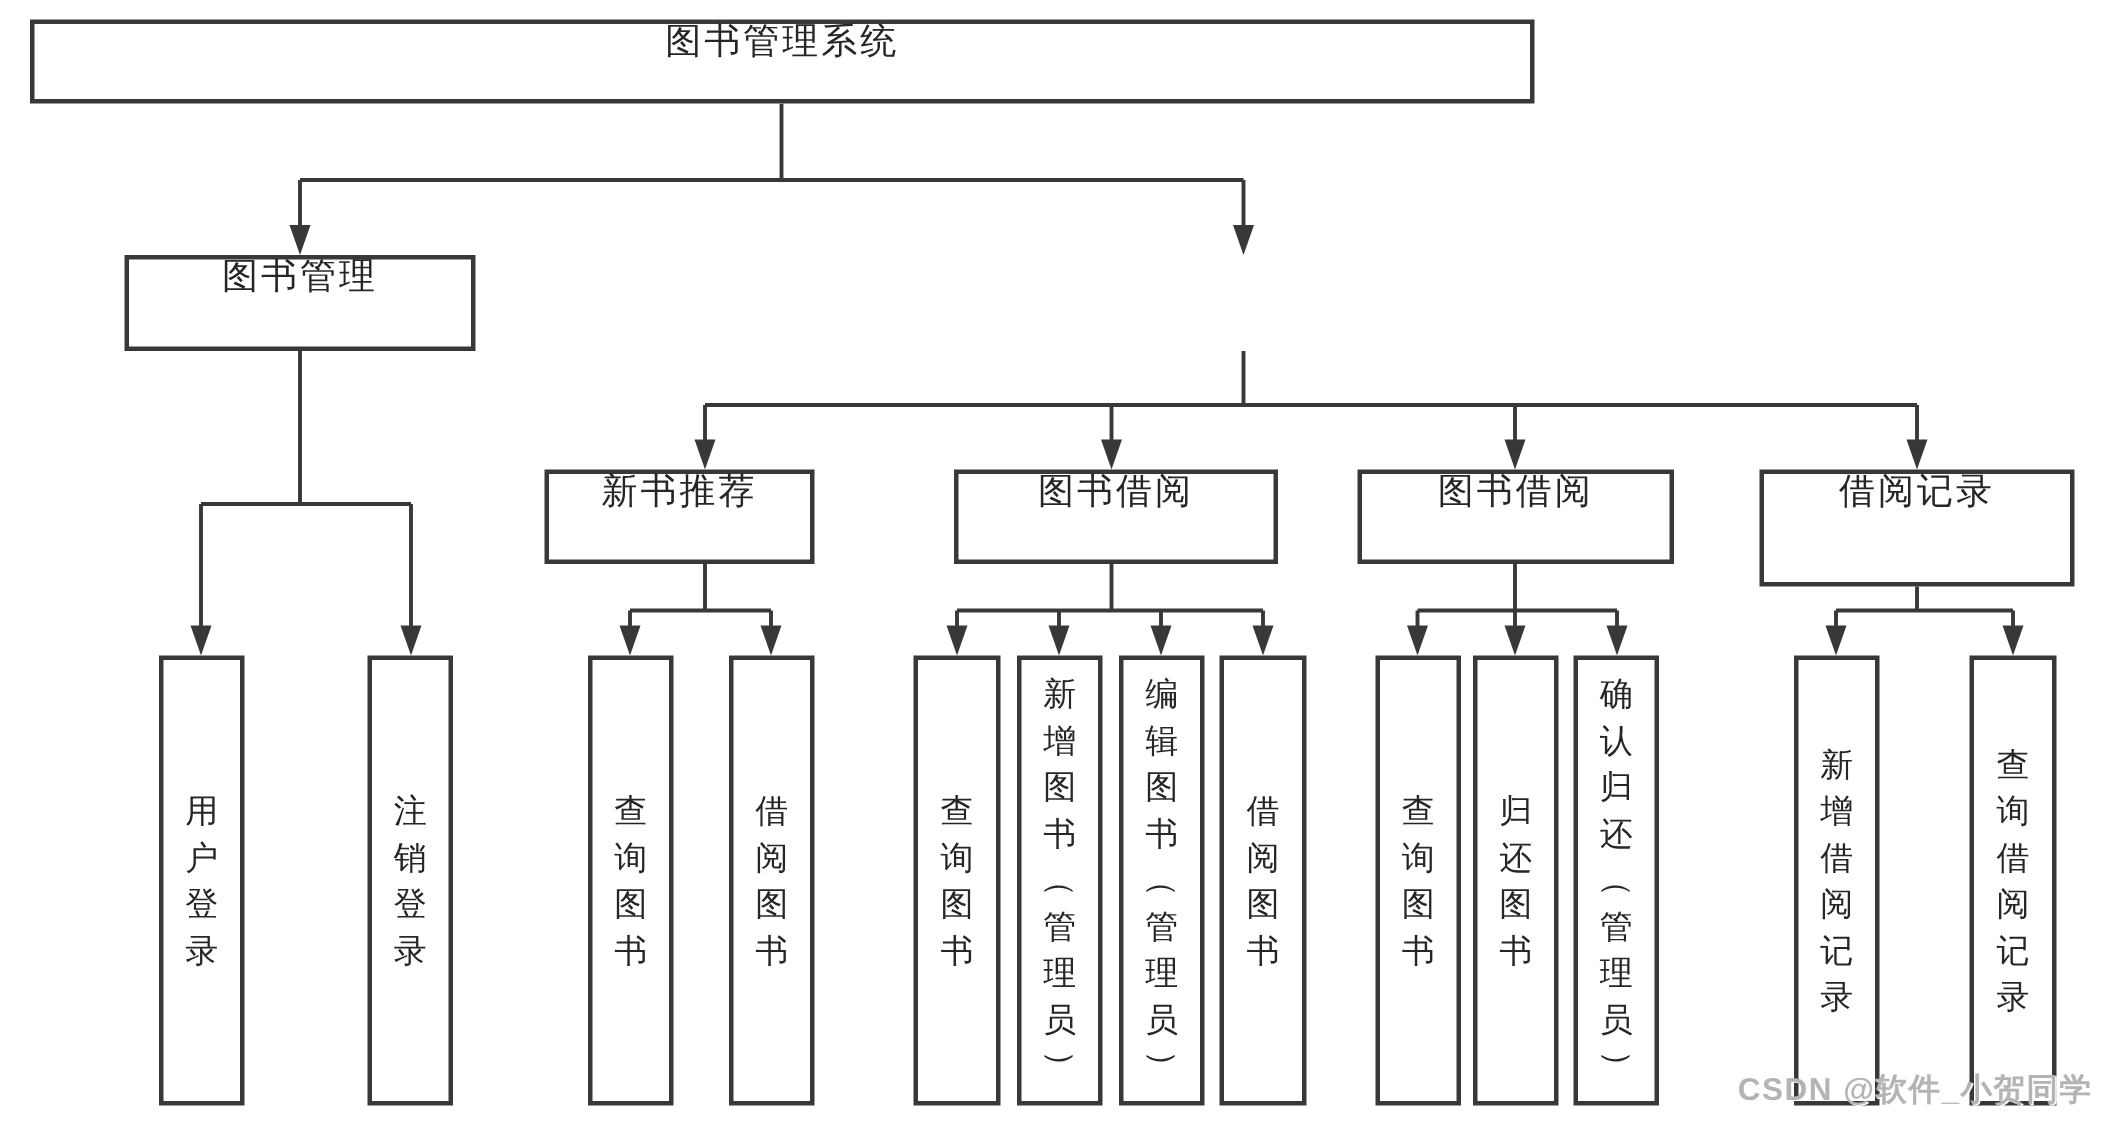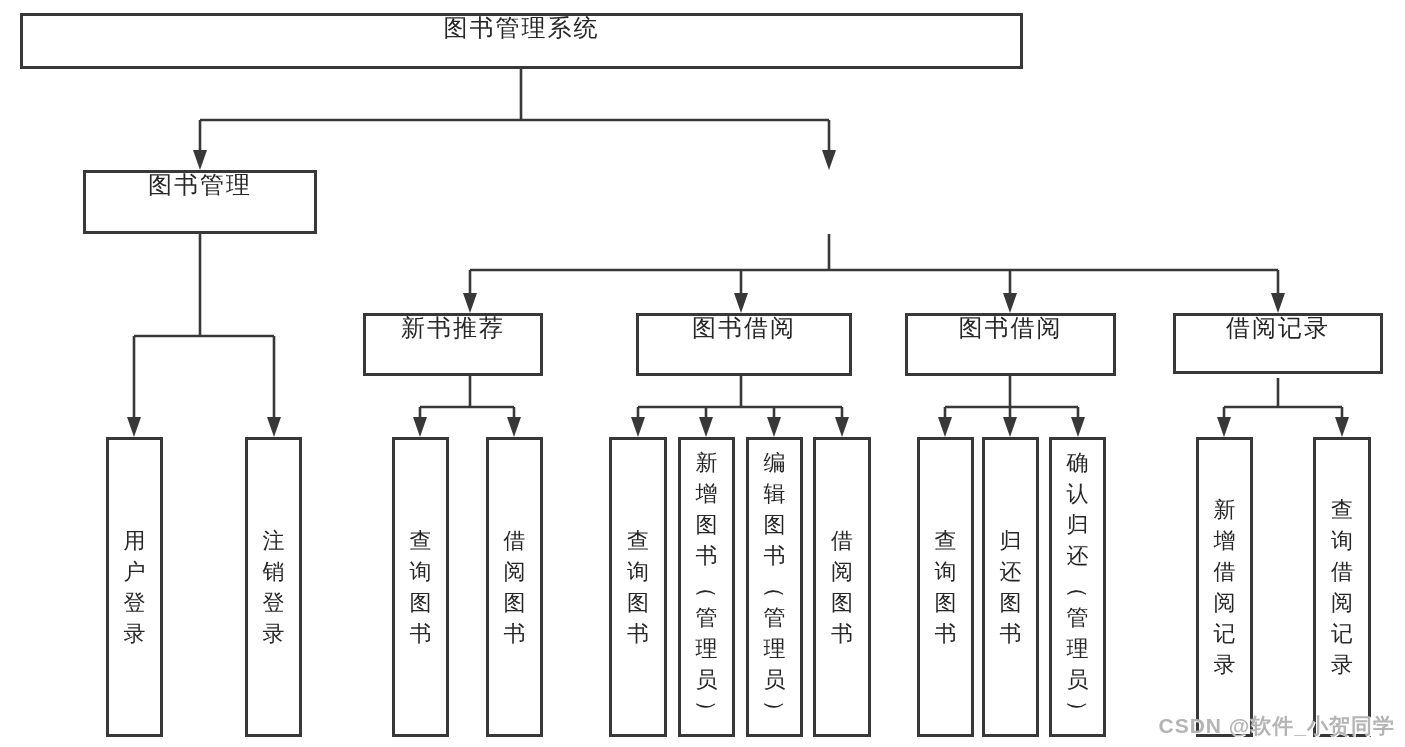--- a/index.html
+++ b/index.html
@@ -134,21 +134,21 @@
 
   <div class="node" style="left:363px;top:313px;width:180px;height:63px;">
     <span class="node-label">新书推荐</span>
   </div>
   <div class="node" style="left:636px;top:313px;width:216px;height:63px;">
     <span class="node-label">图书借阅</span>
   </div>
   <div class="node" style="left:905px;top:313px;width:211px;height:63px;">
     <span class="node-label">图书借阅</span>
   </div>
-  <div class="node" style="left:1173px;top:313px;width:210px;height:61px;">
+  <div class="node" style="left:1173px;top:313px;width:210px;height:78px;">
     <span class="node-label">借阅记录</span>
   </div>
 
   <div class="node leaf" style="left:106px;top:437px;width:57px;height:300px;">
     <span class="vlabel">
         <span class="vchar">用</span>
         <span class="vchar">户</span>
         <span class="vchar">登</span>
         <span class="vchar">录</span>
       </span>

